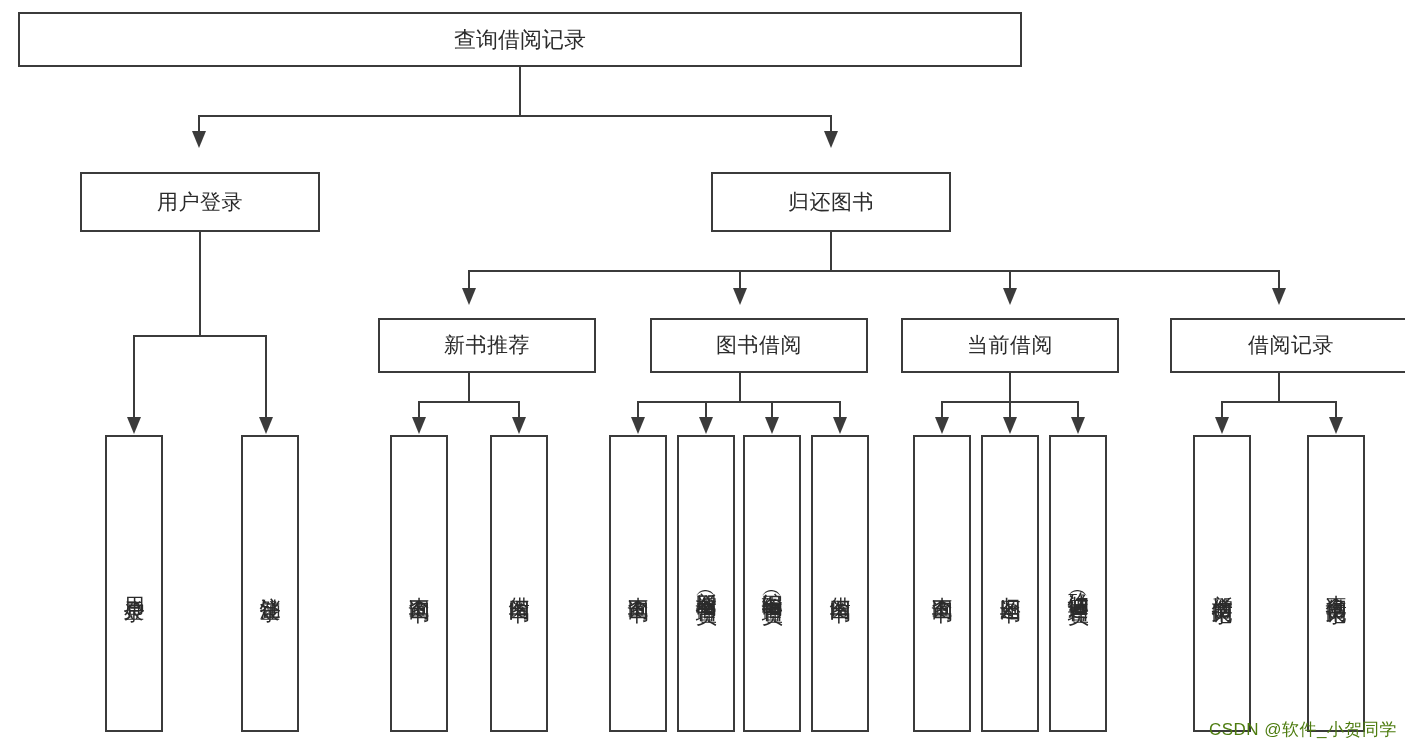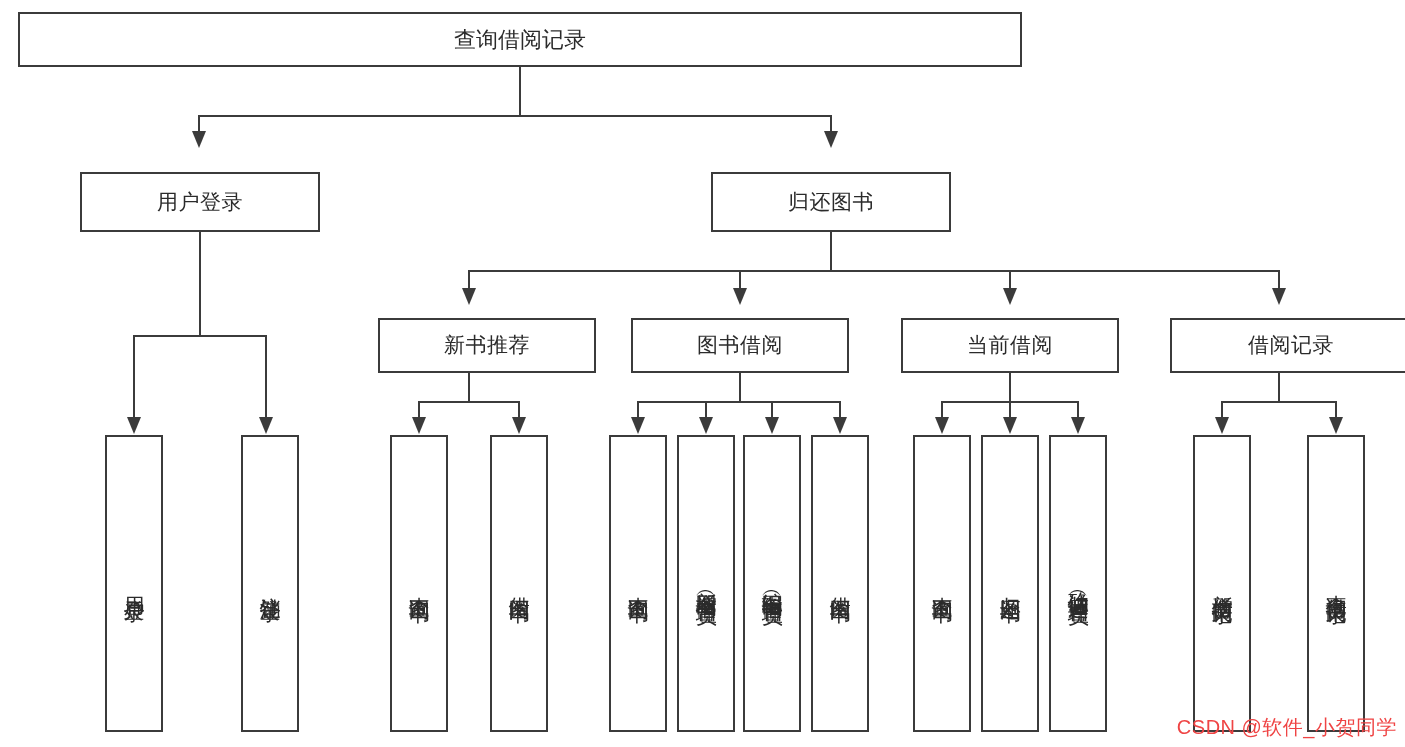--- a/index.html
+++ b/index.html
@@ -71,22 +71,22 @@
     border-left: 7px solid transparent;
     border-right: 7px solid transparent;
     border-top: 17px solid #3b3b3b;
   }
 
   
   #watermark {
     position: absolute;
     right: 8px;
     bottom: 6px;
-    font-size: 20px;
-    color: #ef4444;
+    font-size: 17px;
+    color: #4d7c0f;
     white-space: nowrap;
     letter-spacing: 0.5px;
   }
 </style>
 </head>
 <body>
 
 <div id="canvas">
 
   <div class="node root" style="left:18px; top:12px; width:1004px; height:55px;">
@@ -121,21 +121,21 @@
   <div class="conn vline" style="left:1009px; top:270px; width:2px; height:20px;"></div>
   <div class="conn vline" style="left:1278px; top:270px; width:2px; height:20px;"></div>
   <div class="arrow" style="left:462px; top:288px;"></div>
   <div class="arrow" style="left:733px; top:288px;"></div>
   <div class="arrow" style="left:1003px; top:288px;"></div>
   <div class="arrow" style="left:1272px; top:288px;"></div>
 
   <div class="node horiz" style="left:378px; top:318px; width:218px; height:55px;">
     <span class="hlabel">新书推荐</span>
   </div>
-  <div class="node horiz" style="left:631px; top:318px; width:218px; height:55px;">
+  <div class="node horiz" style="left:650px; top:318px; width:218px; height:55px;">
     <span class="hlabel">图书借阅</span>
   </div>
   <div class="node horiz" style="left:901px; top:318px; width:218px; height:55px;justify-content:center;">
     <span class="hlabel">当前借阅</span>
   </div>
   <div class="node horiz" style="left:1170px; top:318px; width:242px; height:55px;">
     <span class="hlabel">借阅记录</span>
   </div>
 
   <div class="conn vline" style="left:468px; top:373px; width:2px; height:30px;"></div>

